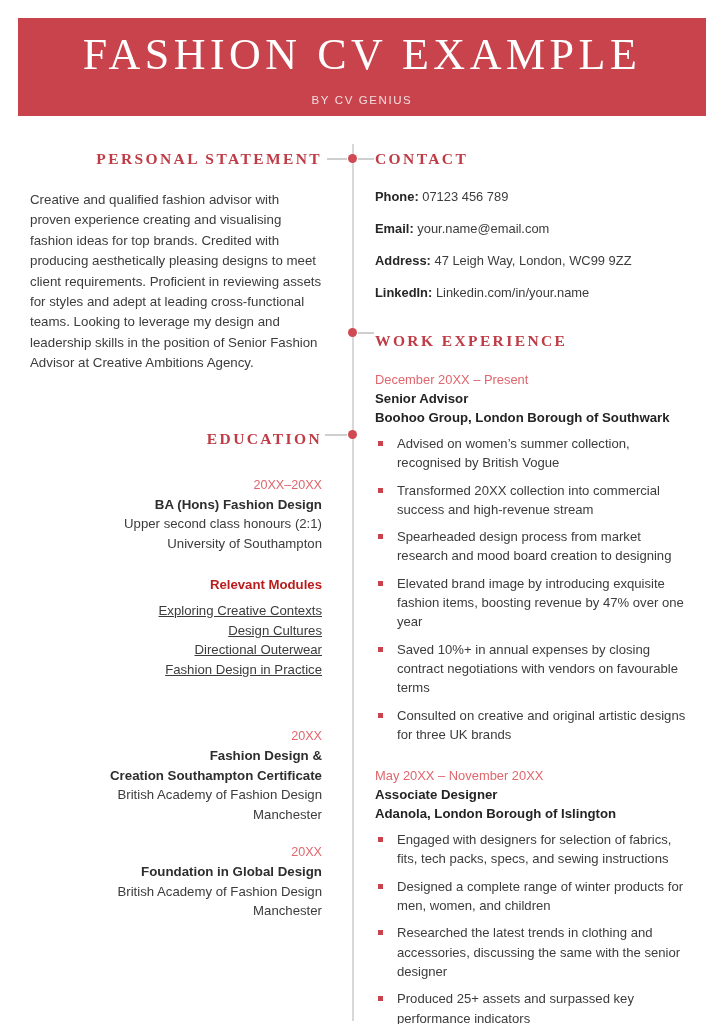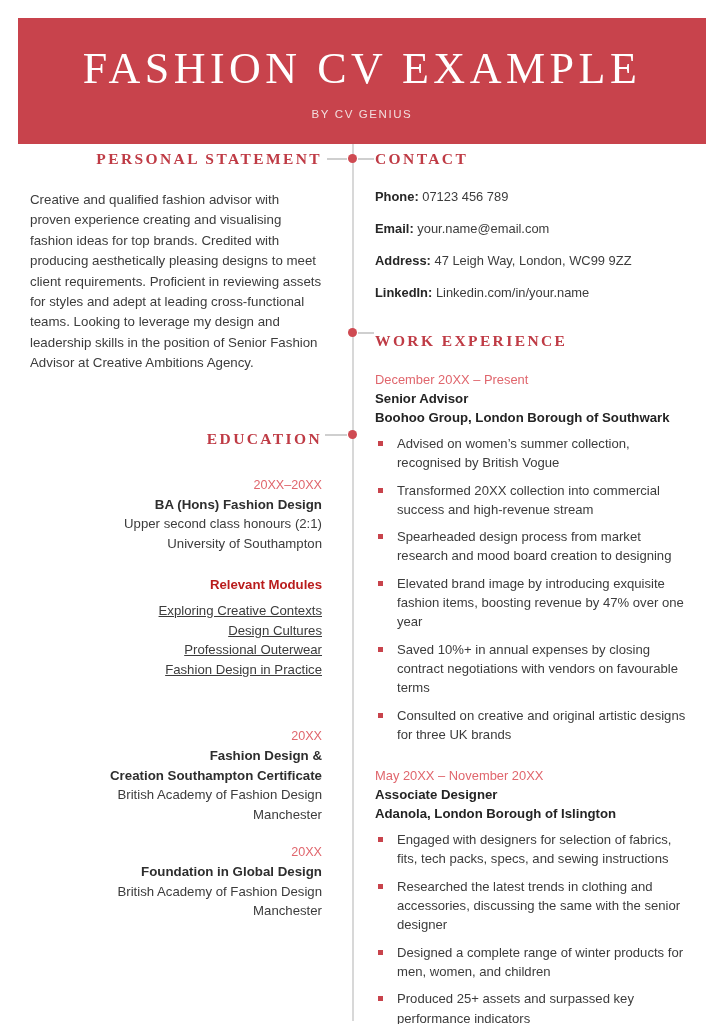--- a/index.html
+++ b/index.html
@@ -15,21 +15,21 @@
     color: #3a3a3a;
     overflow: hidden;
   }
 
   
   .banner {
     position: absolute;
     left: 18px;
     top: 18px;
     width: 688px;
-    height: 126px;
+    height: 98px;
     background: #c8434c;
     box-sizing: border-box;
     display: flex;
     flex-direction: column;
     align-items: center;
     justify-content: center;
   }
   .banner-title {
     font-family: "Liberation Serif", serif;
     color: #ffffff;
@@ -246,21 +246,21 @@
       <div class="edu-date">20XX–20XX</div>
       <div class="edu-degree">BA (Hons) Fashion Design</div>
       <div class="edu-line">Upper second class honours (2:1)</div>
       <div class="edu-line">University of Southampton</div>
     </div>
 
     <div class="modules-head">Relevant Modules</div>
     <div class="modules-list">
       <div>Exploring Creative Contexts</div>
       <div>Design Cultures</div>
-      <div>Professional Outerwear</div>
+      <div>Directional Outerwear</div>
       <div>Fashion Design in Practice</div>
     </div>
 
     <div class="edu-block" style="margin-top:48px;">
       <div class="edu-date">20XX</div>
       <div class="edu-degree">Fashion Design &amp;</div>
       <div class="edu-degree">Creation Southampton Certificate</div>
       <div class="edu-line">British Academy of Fashion Design</div>
       <div class="edu-line">Manchester</div>
     </div>
@@ -312,22 +312,22 @@
         <div class="bullet">Consulted on creative and original artistic designs for three UK brands</div>
       </div>
     </div>
 
     <div class="job" style="margin-top:22px;">
       <div class="job-date">May 20XX – November 20XX</div>
       <div class="job-title">Associate Designer</div>
       <div class="job-company">Adanola, London Borough of Islington</div>
       <div class="bullets">
         <div class="bullet">Engaged with designers for selection of fabrics, fits, tech packs, specs, and sewing instructions</div>
+        <div class="bullet">Designed a complete range of winter products for men, women, and children</div>
         <div class="bullet">Researched the latest trends in clothing and accessories, discussing the same with the senior designer</div>
-        <div class="bullet">Designed a complete range of winter products for men, women, and children</div>
         <div class="bullet">Produced 25+ assets and surpassed key performance indicators</div>
 
       </div>
     </div>
 
   </div>
 
 </div>
 
 </body></html>

